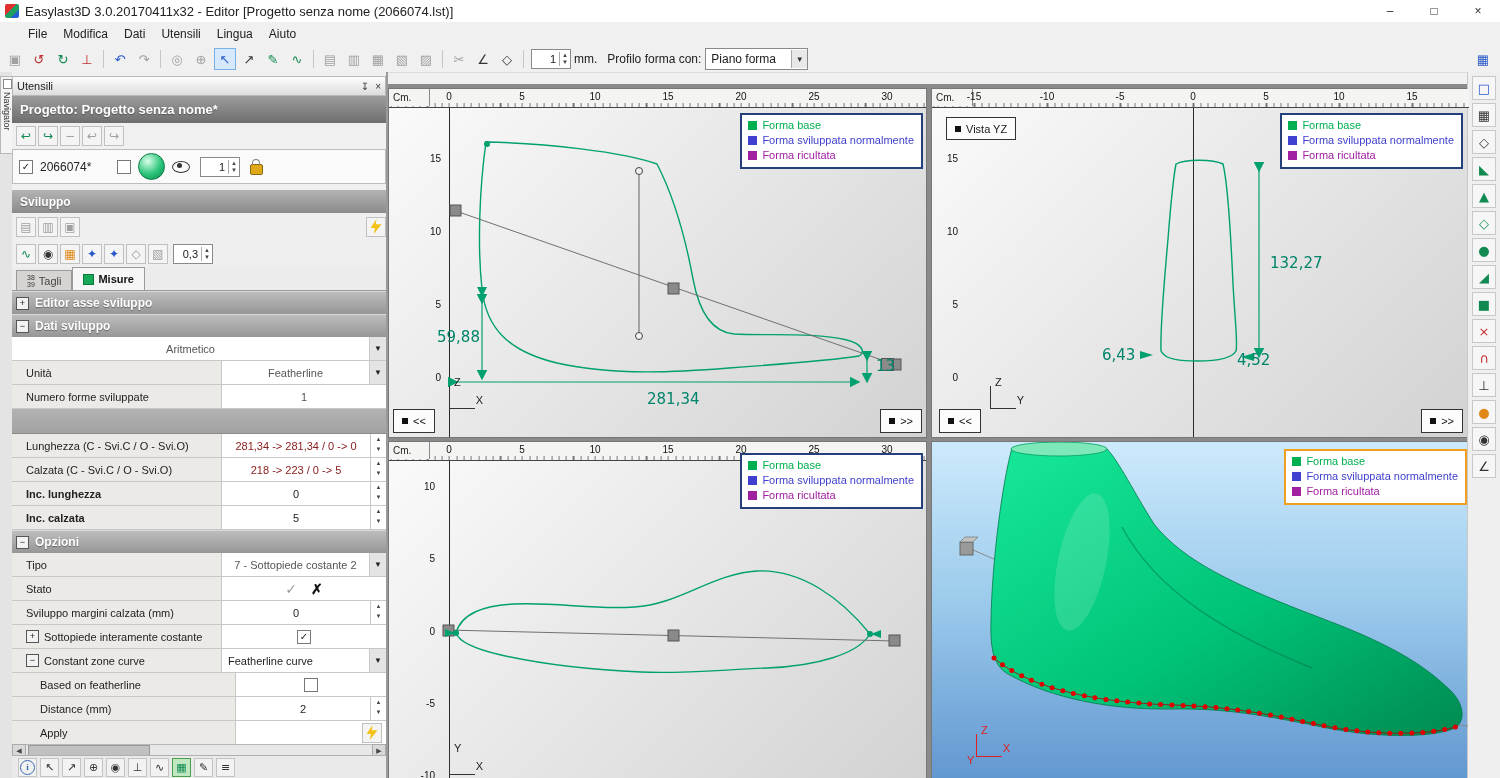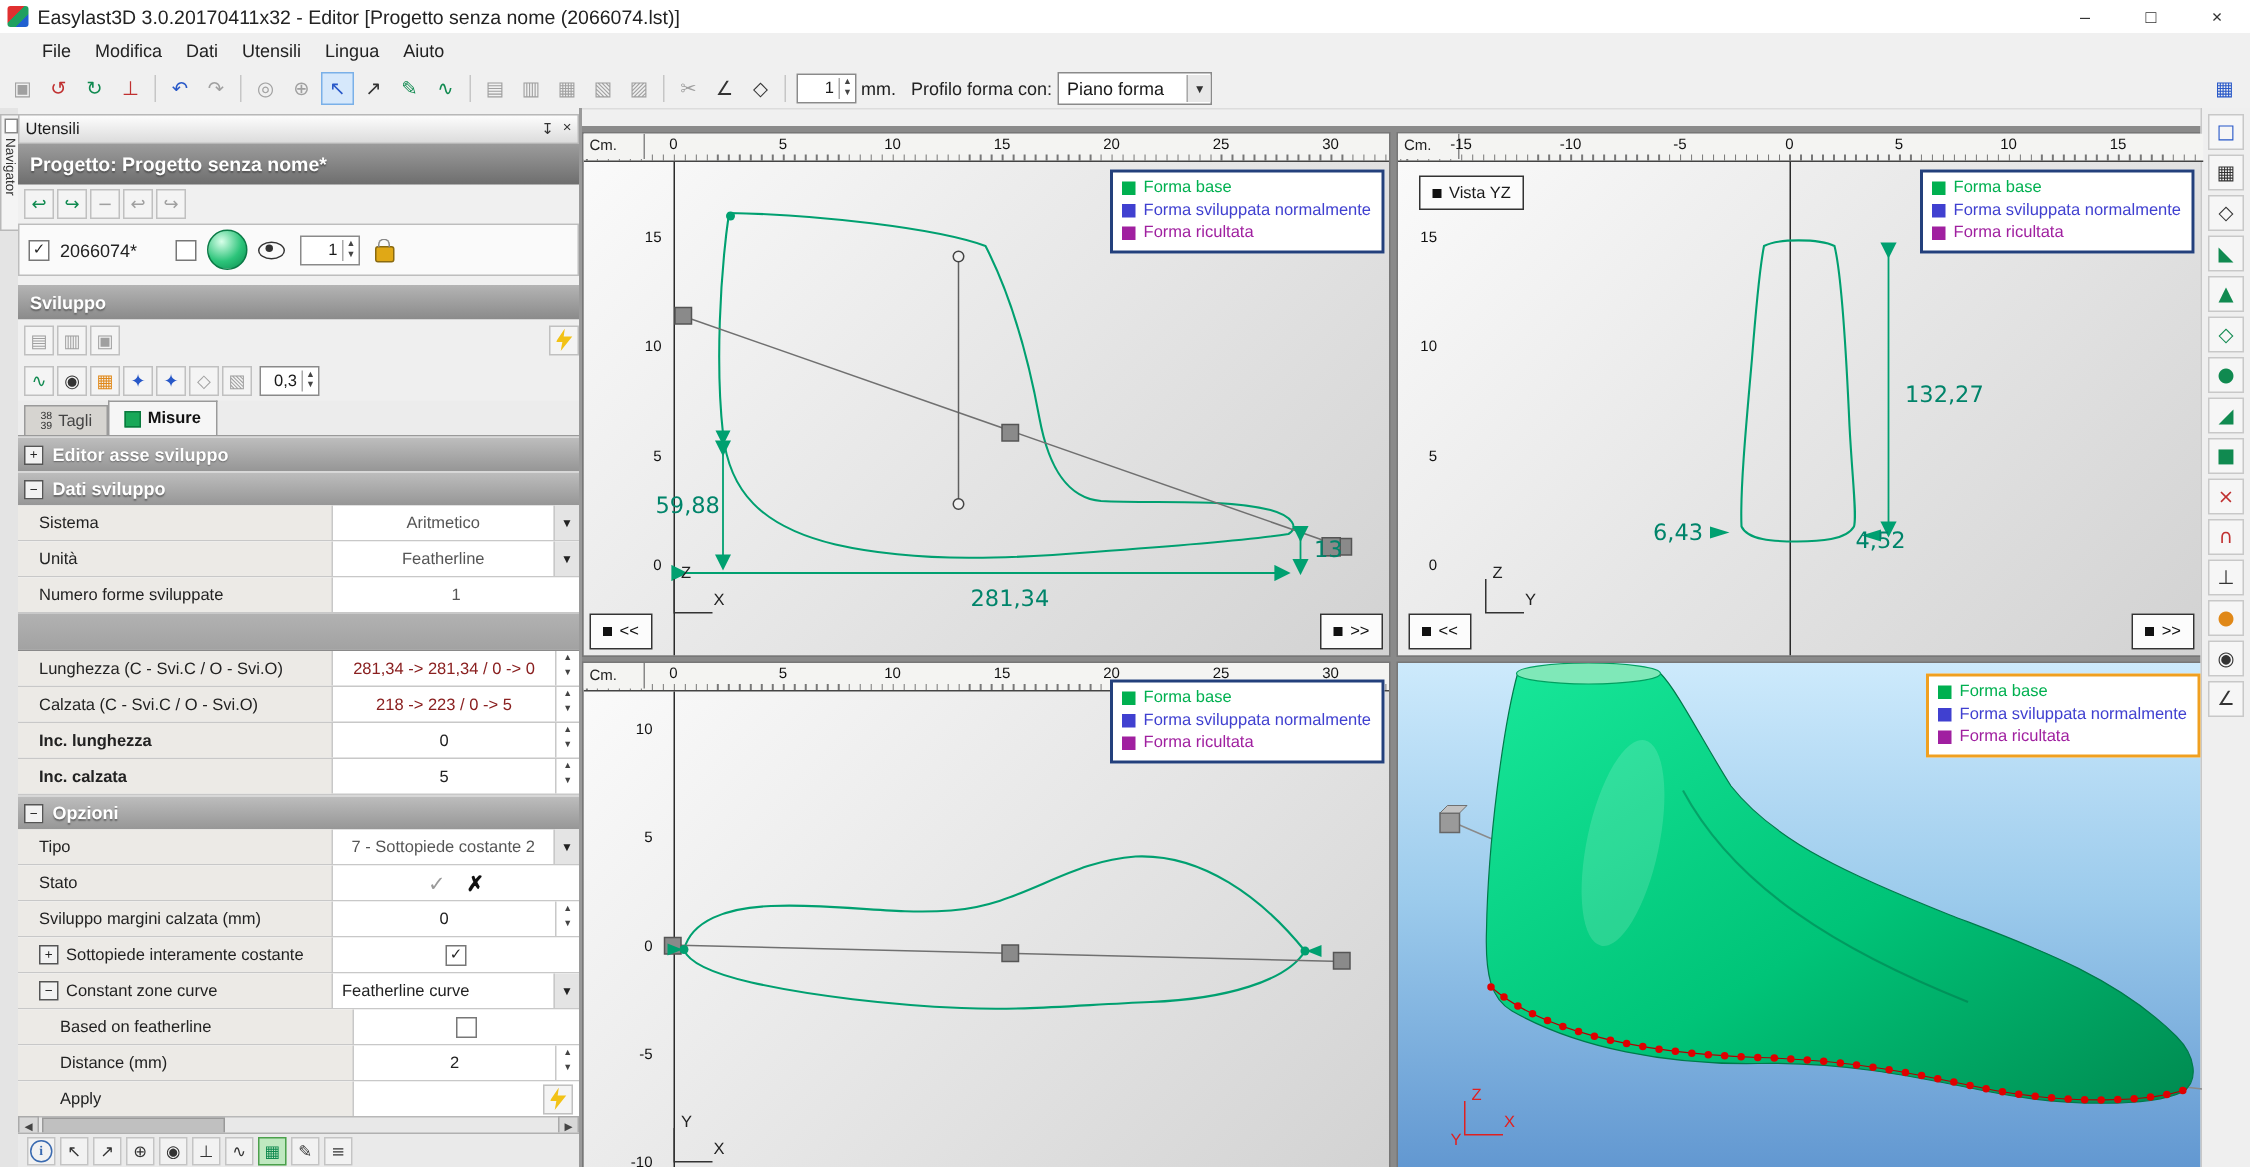--- a/index.html
+++ b/index.html
@@ -336,21 +336,20 @@
     <div class="sechdr">
       <span class="expbox">+</span>
       <span>Editor asse sviluppo</span>
     </div>
     <div class="sechdr">
       <span class="expbox">−</span>
       <span>Dati sviluppo</span>
     </div>
 
     <div class="prow">
-      <div class="plabel">Sistema</div>
       <div class="pvalue it">Aritmetico</div>
       <div class="pdrop">▼</div>
     </div>
     <div class="prow">
       <div class="plabel">Unità</div>
       <div class="pvalue it">Featherline</div>
       <div class="pdrop">▼</div>
     </div>
     <div class="prow">
       <div class="plabel">Numero forme sviluppate</div>

